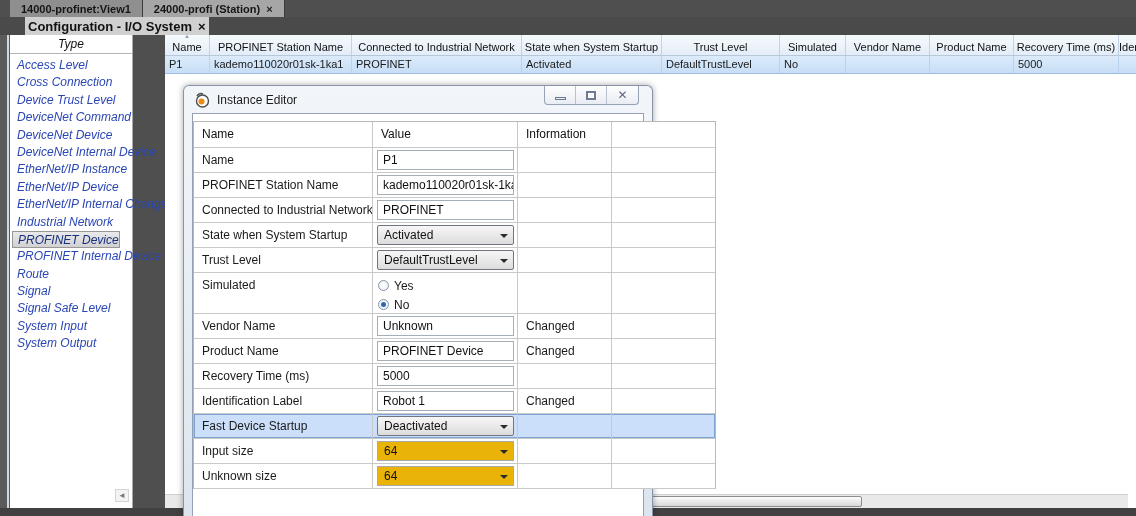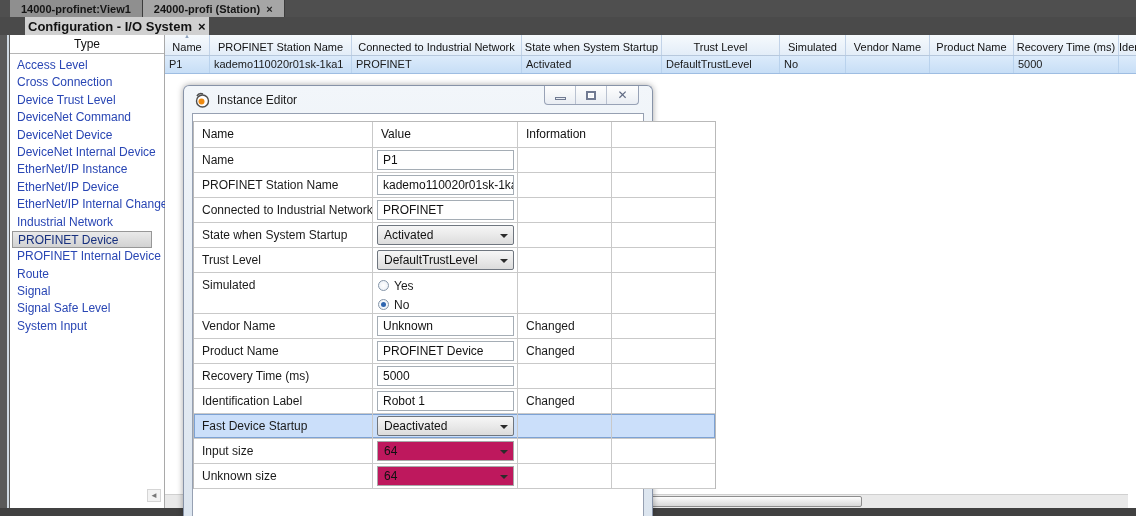--- a/index.html
+++ b/index.html
@@ -12,21 +12,21 @@
   .tab.active { background:#a6a6a6; }
   .tab .x { font-weight:bold; font-size:11px; color:#222; }
   .docbar { position:absolute; left:0; top:17px; width:1136px; height:18px; background:#4a4a4a; display:flex; padding-left:25px; }
   .doctab { display:flex; align-items:center; gap:6px; padding:0 3px; font-size:13px; font-weight:bold; color:#111; background:#d0d0d0; }
 
   
   .leftedge { position:absolute; left:0; top:0; width:10px; height:516px; background:#5a5a5a; }
   .leftedge .glint { position:absolute; left:7px; top:13px; width:2px; height:495px; background:#cfd9e2; }
 
   
-  .sidebar { position:absolute; left:10px; top:35px; width:155px; height:473px; background:#fff; border-right:1px solid #a9a9a9; }
+  .sidebar { position:absolute; left:10px; top:35px; width:123px; height:473px; background:#fff; border-right:1px solid #a9a9a9;font-style:italic; }
   .sidebar-header { height:19px; line-height:18px; text-align:center; border-bottom:1px solid #b5b5b5; color:#111; }
   .sidebar-list { padding-top:3px; }
   .side-item { height:17.4px; line-height:17.4px; padding-left:7px; color:#2946b4; white-space:nowrap; cursor:default; }
   .side-item.selected { background:linear-gradient(#e9e9e9,#d2d2d2); border:1px solid #979797; margin:0 12px 0 2px; padding-left:5px; color:#17307e; }
   .side-scroll-left { position:absolute; right:3px; bottom:6px; width:14px; height:13px; background:#f3f3f3; border:1px solid #d5d5d5; color:#777; font-size:8px; line-height:11px; text-align:center; }
 
   
   .main { position:absolute; left:165px; top:35px; width:971px; height:473px; background:#fff; overflow:hidden; }
   .grid-header { display:flex; height:21px; border-bottom:1px solid #b7c8dd; }
   .gh-cell { position:relative; flex:none; background:linear-gradient(#f6fafd,#e3edf8); border-right:1px solid #c2d3e8; font-size:11px; color:#111; text-align:center; line-height:24px; white-space:nowrap; overflow:hidden; }
@@ -62,21 +62,21 @@
   .dc2 { width:145px; border-right:1px solid #c9c9c9; }
   .dc3 { width:94px;  border-right:1px solid #c9c9c9; }
   .dc4 { width:103px; }
   .dhead { height:25px; line-height:25px; padding-left:8px; font-size:12px; color:#111; }
   .dlabel { padding:5px 4px 0 8px; font-size:12px; white-space:nowrap; overflow:hidden; }
   .dinfo { padding:5px 0 0 8px; font-size:12px; }
   .row25 { height:25px; } .row41 { height:41px; }
 
   .tinput { position:absolute; left:4px; top:2px; width:137px; height:20px; border:1px solid #a5adb5; background:#fff; font-family:inherit; font-size:12px; padding:0 0 0 5px; color:#111; }
   .combo { position:absolute; left:4px; top:2px; width:137px; height:20px; border:1px solid #6f767f; border-radius:2px; background:linear-gradient(#f6f6f6,#ebebeb 45%,#dcdcdc); font-size:12px; line-height:19px; padding-left:6px; color:#111; white-space:nowrap; overflow:hidden; }
-  .combo.flat { border:1px solid #a9a9a9; border-radius:0; background:#be185d; }
+  .combo.flat { border:1px solid #a9a9a9; border-radius:0; background:#eab308; }
   .combo .arr { position:absolute; right:5px; top:8px; width:0; height:0; border-left:4px solid transparent; border-right:4px solid transparent; border-top:4px solid #2b2b2b; }
   .radio-wrap { padding:3px 0 0 5px; }
   .radio-line { display:flex; align-items:center; gap:5px; height:19px; font-size:12px; }
   .rdot { width:11px; height:11px; border-radius:50%; border:1px solid #8595a8; background:radial-gradient(#fff,#e8eef5); position:relative; }
   .rdot.sel::after { content:""; position:absolute; left:2px; top:2px; width:5px; height:5px; border-radius:50%; background:#2f66b0; }
 </style>
 </head>
 <body>
 
 <div class="leftedge">
@@ -111,20 +111,21 @@
       <div class="side-item">EtherNet/IP Instance</div>
       <div class="side-item">EtherNet/IP Device</div>
       <div class="side-item">EtherNet/IP Internal Changed</div>
       <div class="side-item">Industrial Network</div>
       <div class="side-item selected">PROFINET Device</div>
       <div class="side-item">PROFINET Internal Device</div>
       <div class="side-item">Route</div>
       <div class="side-item">Signal</div>
       <div class="side-item">Signal Safe Level</div>
       <div class="side-item">System Input</div>
+      <div class="side-item">System Output</div>
     </div>
   <div class="side-scroll-left">◄</div>
 </div>
 
 <div class="main">
   <div class="grid-header">
       <div class="gh-cell" style="width: 45px;">Name<span class="sort">▲</span></div>
       <div class="gh-cell" style="width: 142px;">PROFINET Station Name</div>
       <div class="gh-cell" style="width: 170px;">Connected to Industrial Network</div>
       <div class="gh-cell" style="width: 140px;">State when System Startup</div>

